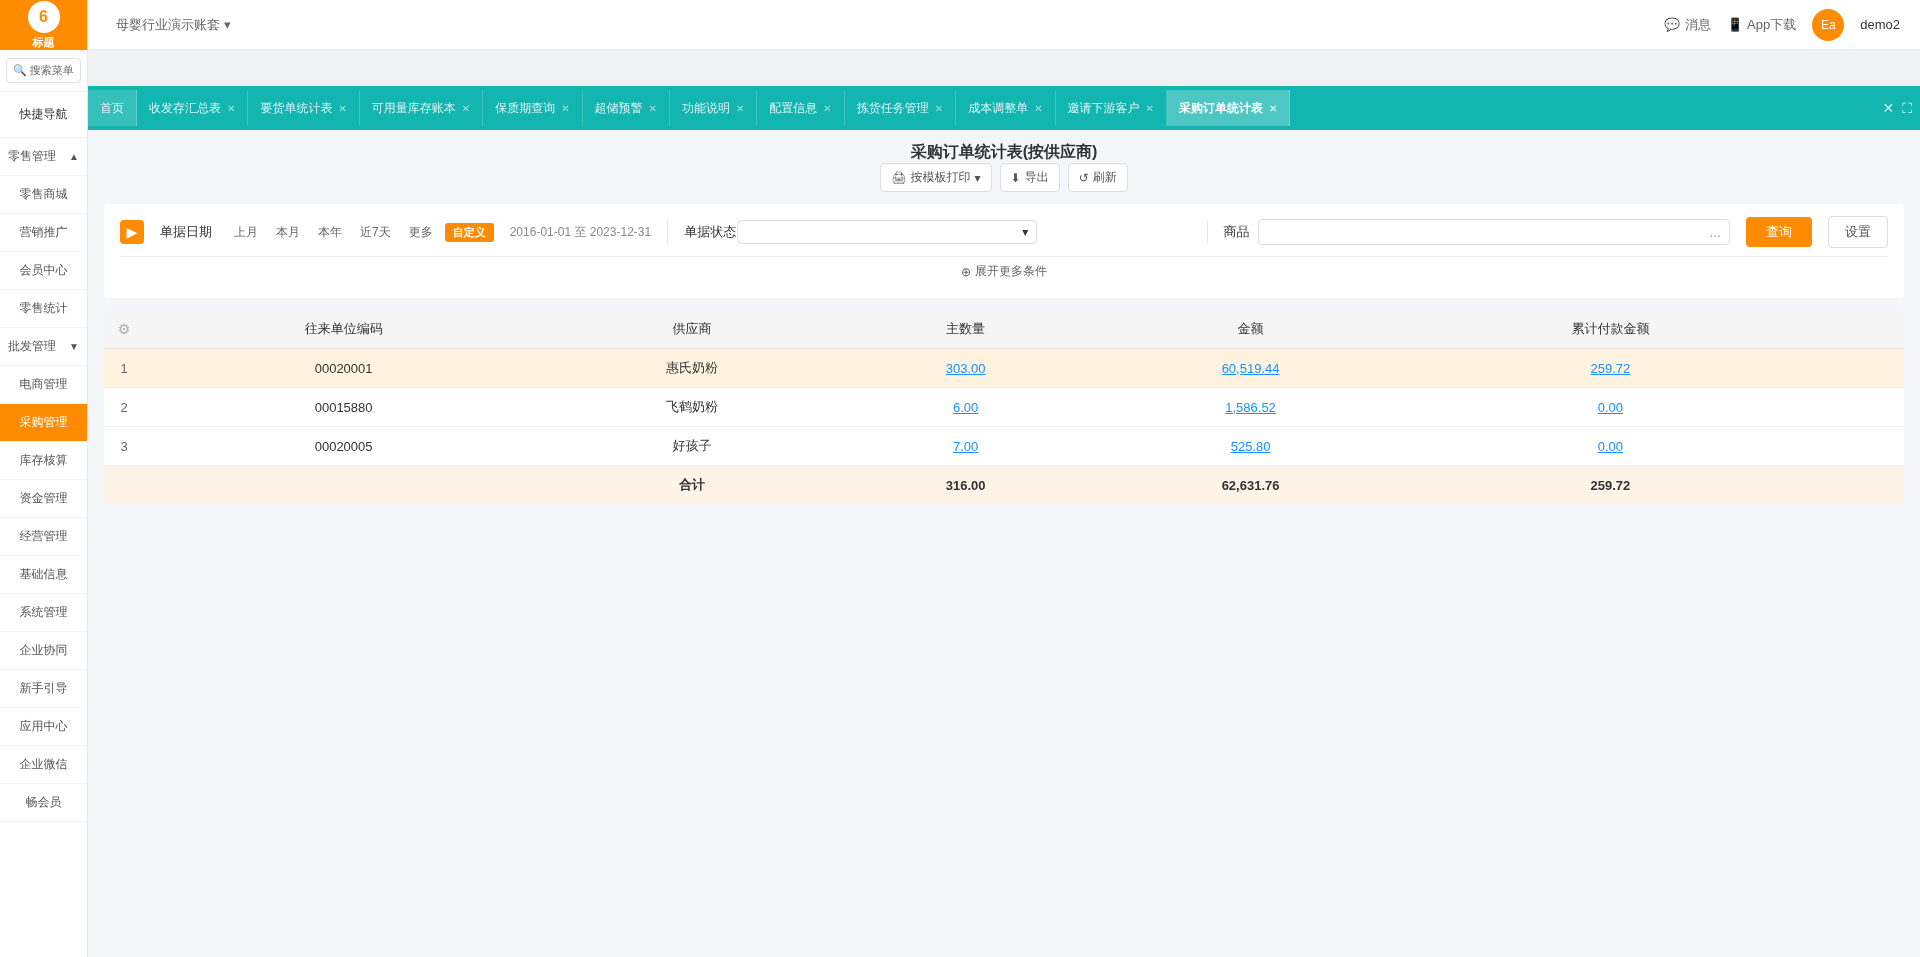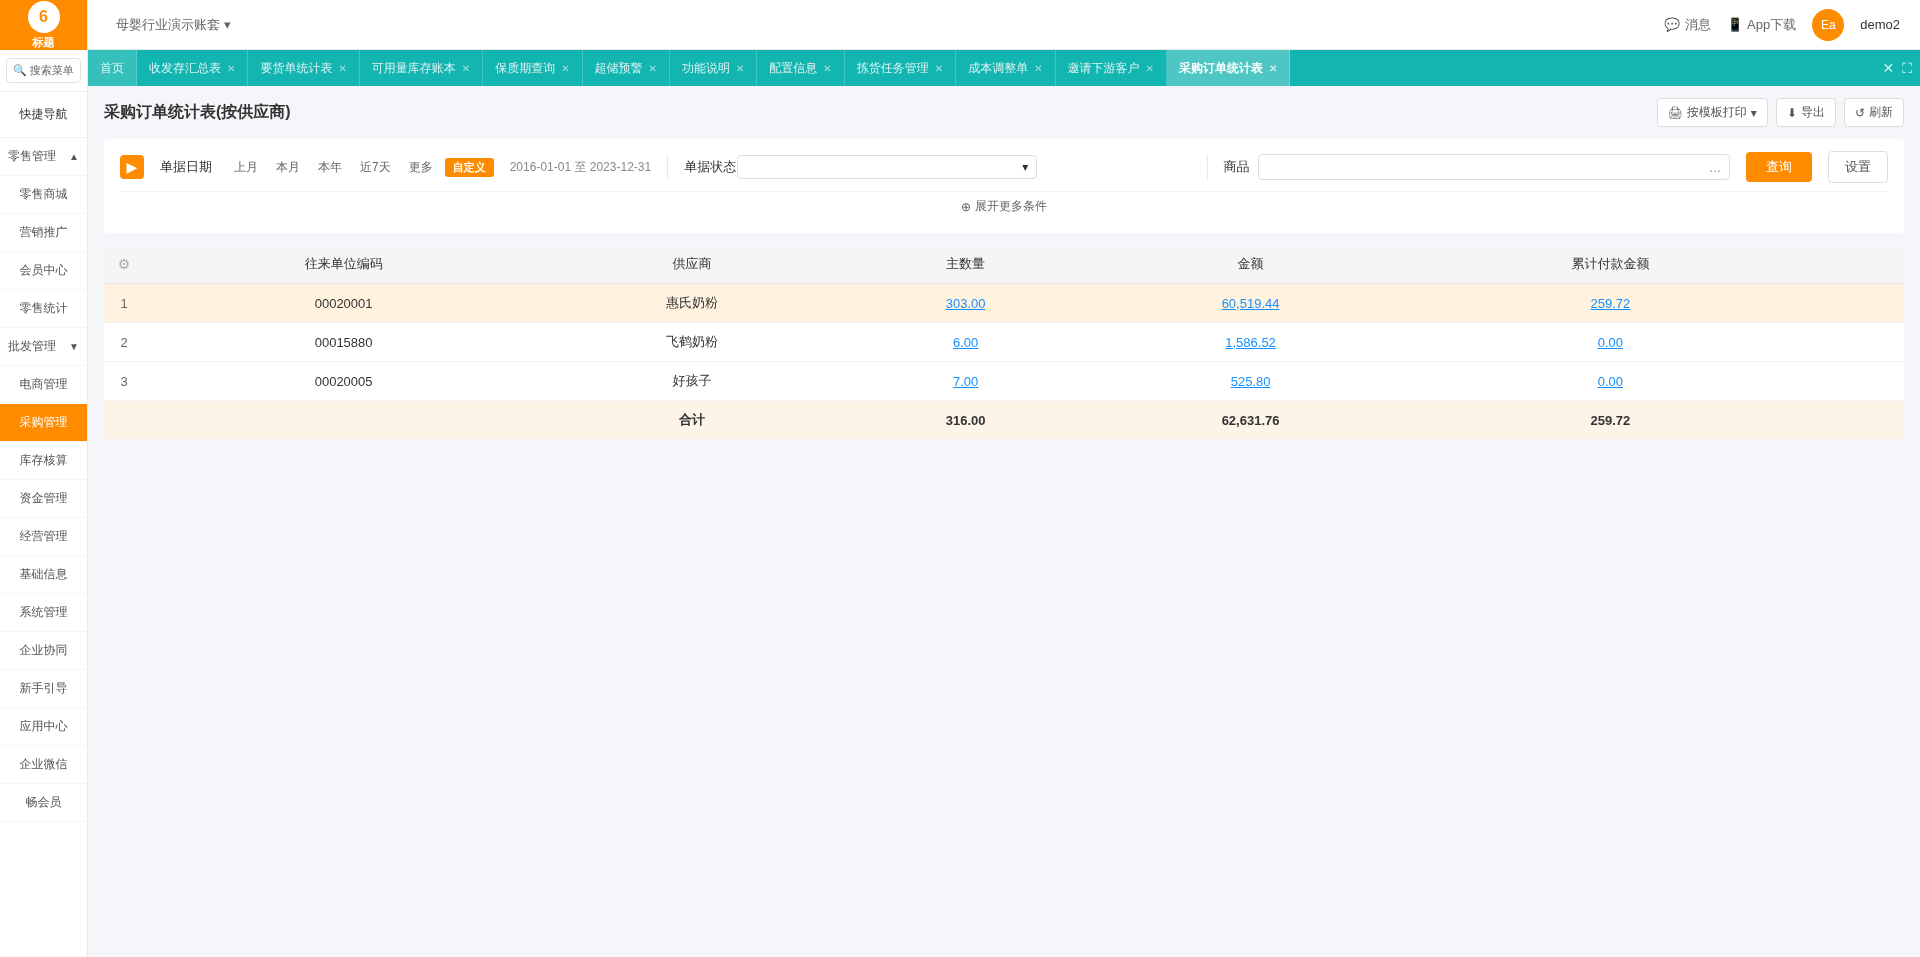--- a/index.html
+++ b/index.html
@@ -25,34 +25,34 @@
 
     
     .topbar { height: 50px; background: #fff; display: flex; align-items: center; border-bottom: 1px solid #e8e8e8; padding: 0 20px; gap: 8px; }
     .topbar-dropdown { display: flex; align-items: center; gap: 4px; font-size: 13px; color: #666; cursor: pointer; padding: 4px 8px; border-radius: 4px; }
     .topbar-spacer { flex: 1; }
     .topbar-actions { display: flex; align-items: center; gap: 16px; }
     .topbar-action-item { display: flex; align-items: center; gap: 4px; font-size: 13px; color: #666; cursor: pointer; }
     .avatar { width: 32px; height: 32px; border-radius: 50%; background: #ff8c00; display: flex; align-items: center; justify-content: center; color: white; font-size: 12px; cursor: pointer; }
 
     
-    .tabbar { height: 36px; background: #13b5b1; display: flex; align-items: center; overflow-x: auto; flex-shrink: 0; }
+    .tabbar { height: 44px; background: #13b5b1; display: flex; align-items: center; overflow-x: auto; flex-shrink: 0; margin-top: 36px; }
     .tabbar::-webkit-scrollbar { display: none; }
     .tab-item { height: 36px; padding: 0 12px; display: flex; align-items: center; gap: 6px; font-size: 12px; color: rgba(255,255,255,0.85); cursor: pointer; white-space: nowrap; border-right: 1px solid rgba(255,255,255,0.2); flex-shrink: 0; }
     .tab-item.active { background: rgba(255,255,255,0.25); color: white; font-weight: bold; }
     .tab-item.home { background: rgba(255,255,255,0.15); }
     .tab-close { font-size: 10px; opacity: 0.7; }
     .tabbar-end { margin-left: auto; display: flex; align-items: center; padding: 0 8px; gap: 8px; }
     .tabbar-end-btn { color: white; font-size: 14px; cursor: pointer; opacity: 0.8; }
 
     
     .page-content { flex: 1; background: #f5f6fa; overflow-y: auto; padding: 12px 16px; }
 
     
-    .page-header { display: flex; align-items: center; justify-content: space-between; margin-bottom: 12px; }
+    .page-header { display: flex; align-items: center; justify-content: space-between; margin-bottom: 12px; flex-direction: column; }
     .page-title { font-size: 16px; font-weight: bold; color: #333; }
     .page-actions { display: flex; align-items: center; gap: 8px; }
     .btn-print { display: flex; align-items: center; gap: 4px; border: 1px solid #ddd; background: white; border-radius: 4px; padding: 5px 10px; font-size: 12px; cursor: pointer; color: #555; }
     .btn-export { display: flex; align-items: center; gap: 4px; border: 1px solid #ddd; background: white; border-radius: 4px; padding: 5px 10px; font-size: 12px; cursor: pointer; color: #555; }
     .btn-refresh { display: flex; align-items: center; gap: 4px; border: 1px solid #ddd; background: white; border-radius: 4px; padding: 5px 10px; font-size: 12px; cursor: pointer; color: #555; }
 
     
     .filter-panel { background: white; border-radius: 4px; padding: 12px 16px; margin-bottom: 12px; }
     .filter-row { display: flex; align-items: center; gap: 16px; }
     .filter-toggle-btn { width: 24px; height: 24px; background: #ff8c00; border-radius: 4px; display: flex; align-items: center; justify-content: center; cursor: pointer; color: white; font-size: 14px; flex-shrink: 0; }

